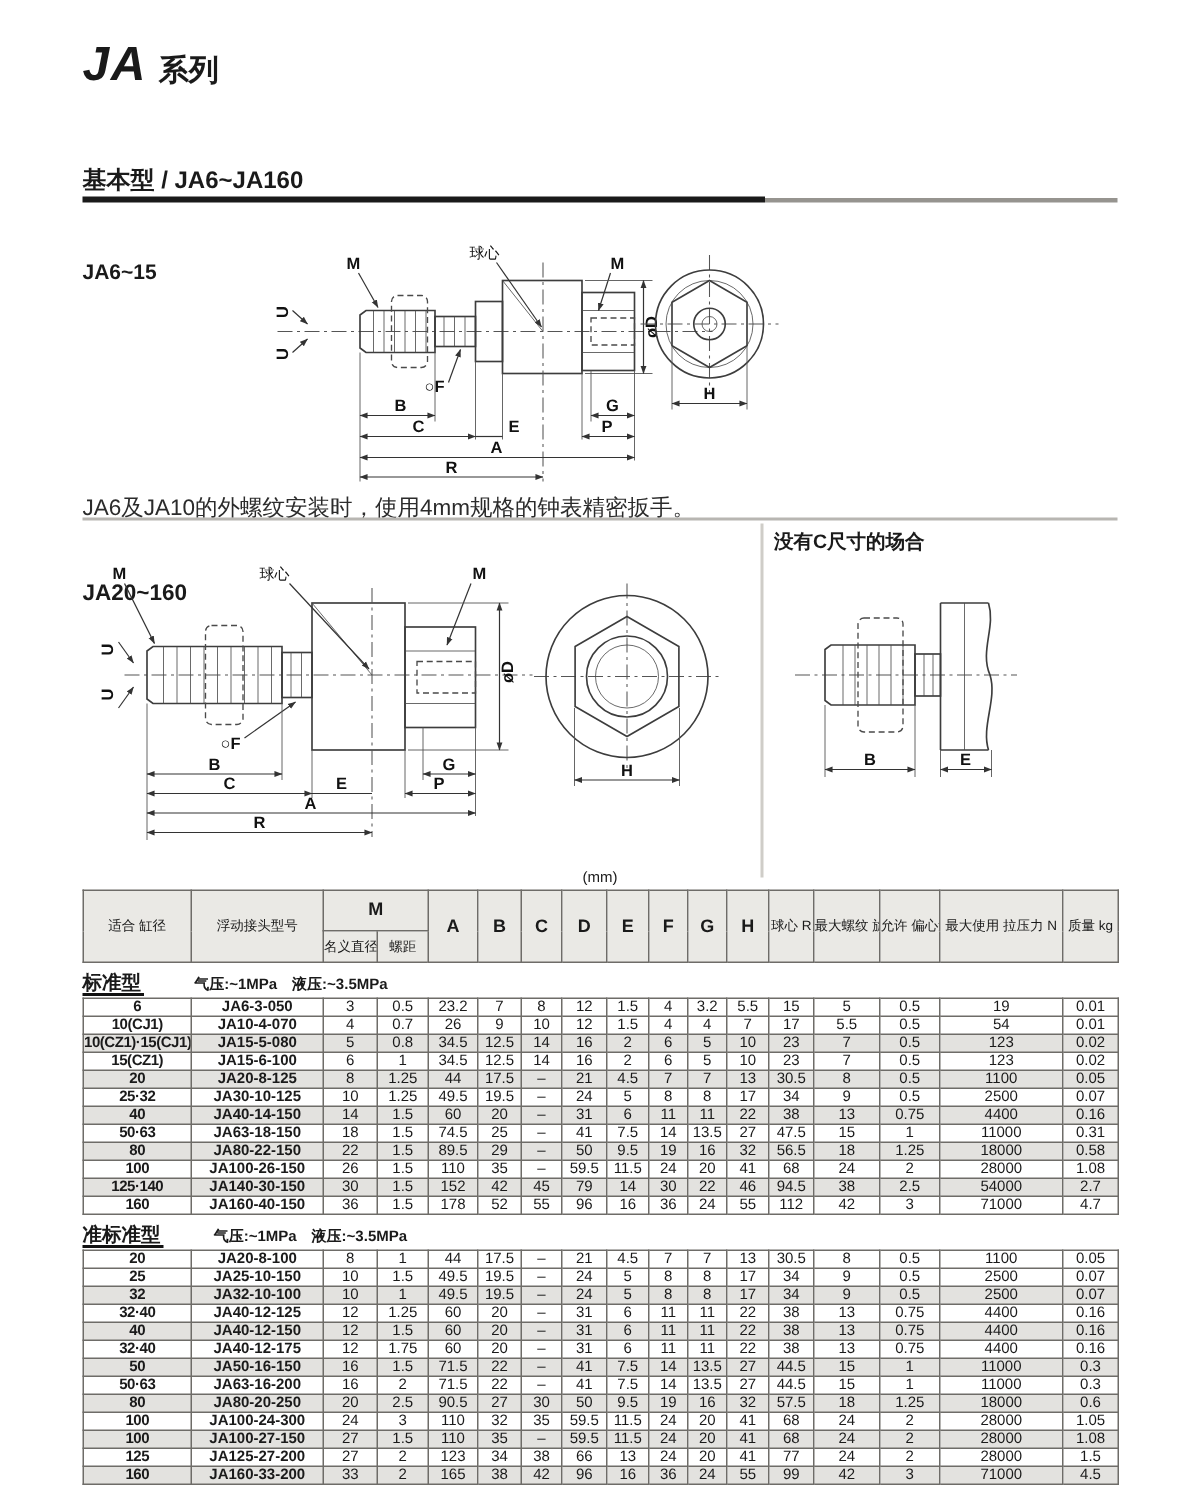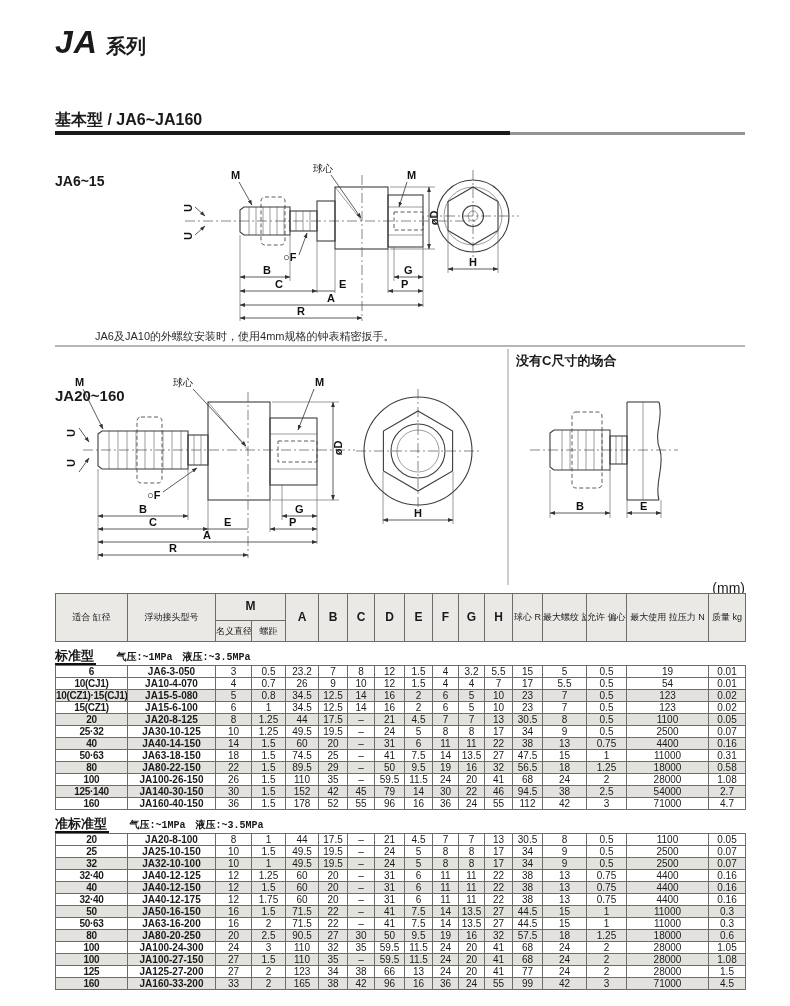--- a/index.html
+++ b/index.html
@@ -8,24 +8,24 @@
 
   
   .series-title{position:absolute;left:55px;top:24px;}
   .series-title .ja{font-style:italic;font-weight:bold;font-size:32px;letter-spacing:1px;}
   .series-title .suffix{font-size:20px;font-weight:bold;margin-left:8px;text-align:right;}
   .sec-heading{position:absolute;left:55px;top:110px;font-size:16px;font-weight:bold;}
   .rule-black{position:absolute;left:55px;top:131px;width:455px;height:4px;background:#1a1a1a;}
   .rule-gray{position:absolute;left:510px;top:132px;width:235px;height:3px;background:#96948f;}
   .sub-heading{position:absolute;font-size:14px;font-weight:bold;margin-top:36px;}
   .sub3-heading{position:absolute;left:516px;top:352px;font-size:13px;font-weight:bold;}
-  .note-line{position:absolute;left:55px;top:329px;font-size:11px;color:#2b2b2b;margin-left:40px;}
+  .note-line{position:absolute;left:55px;top:329px;font-size:15px;color:#2b2b2b;}
   .note-rule{position:absolute;left:55px;top:345px;width:690px;height:2px;background:#b8b6b2;}
   .v-divider{position:absolute;left:507px;top:349px;width:2px;height:236px;background:#cfcdc8;}
-  .unit-note{position:absolute;left:55px;top:580px;width:690px;text-align:right;font-size:14px;}
+  .unit-note{position:absolute;left:55px;top:580px;width:690px;text-align:center;font-size:10px;}
 
   
   svg{position:absolute;overflow:visible;}
   .ol{fill:none;stroke:#3d3d3d;stroke-width:1.1;}
   .thin{fill:none;stroke:#4a4a4a;stroke-width:0.55;}
   .dash{fill:none;stroke:#4a4a4a;stroke-width:0.9;stroke-dasharray:4 2.5;}
   .cl{fill:none;stroke:#555;stroke-width:0.7;stroke-dasharray:10 3 2 3;}
   .dim{stroke:#333;stroke-width:0.8;fill:none;}
   .ext{stroke:#555;stroke-width:0.6;fill:none;}
   .lbl{font-size:11px;font-weight:bold;fill:#111;}
@@ -38,21 +38,21 @@
   thead th{background:#eae9e5;font-weight:normal;font-size:9px;line-height:1.15;white-space:pre-line;vertical-align:middle;}
   thead tr.r1 th{height:26px;}
   thead tr.r2 th{height:20px;}
   thead th.letter{font-size:12px;font-weight:bold;}
   table.rows td{height:11px;font-size:10px;line-height:11px;}
   td.c-bore{text-align:left;padding-left:3px;font-weight:bold;font-size:9.5px;letter-spacing:-0.3px;}
   td.c-model{text-align:left;padding-left:4px;font-weight:bold;font-size:10.5px;}
   tr.stripe td{background:#e3e2df;}
   .sec-label-row{margin:4px 0 2px 0;height:17px;}
   .sec-label{font-size:13px;font-weight:bold;border-bottom:2px solid #111;padding-right:2px;}
-  .sec-pressure{font-size:10px;font-weight:bold;margin-left:16px;font-family:Liberation Mono, monospace;}
+  .sec-pressure{font-size:10px;font-weight:bold;margin-left:29px;}
 </style>
 </head>
 <body>
 
 <div id="page">
 
   <div class="series-title">
     <span class="ja">JA</span><span class="suffix">系列</span>
   </div>
 

